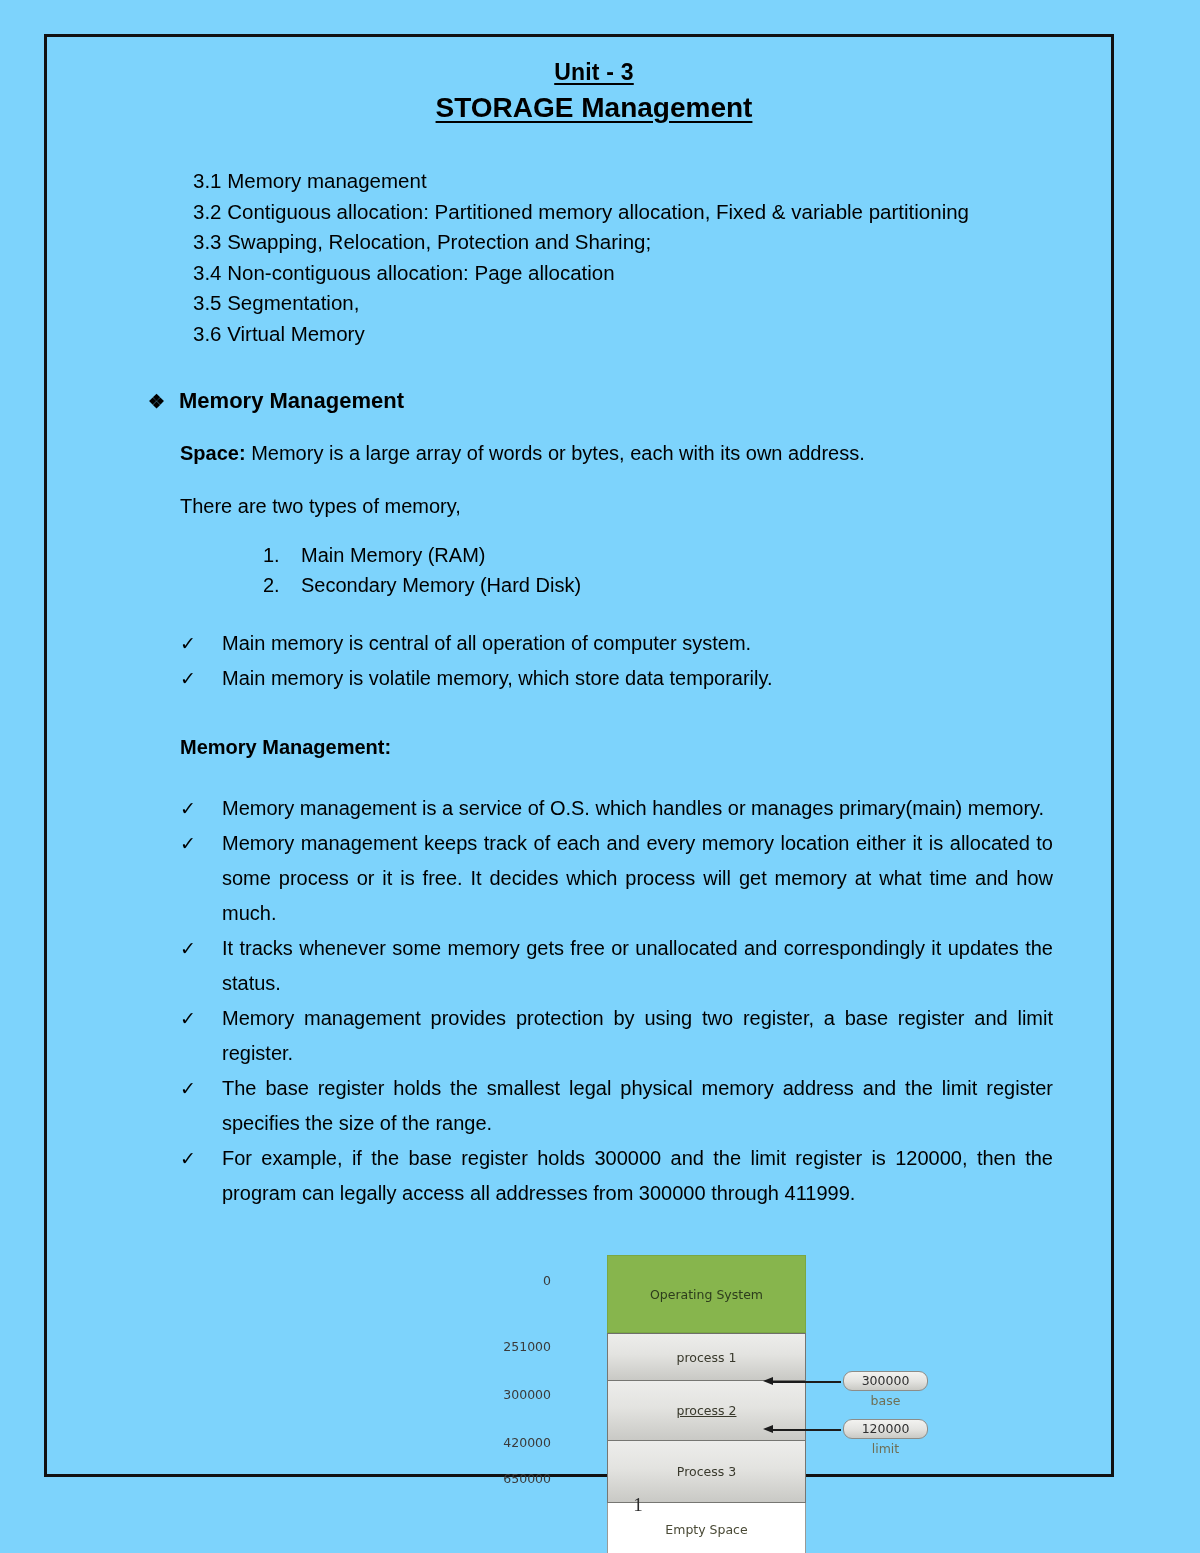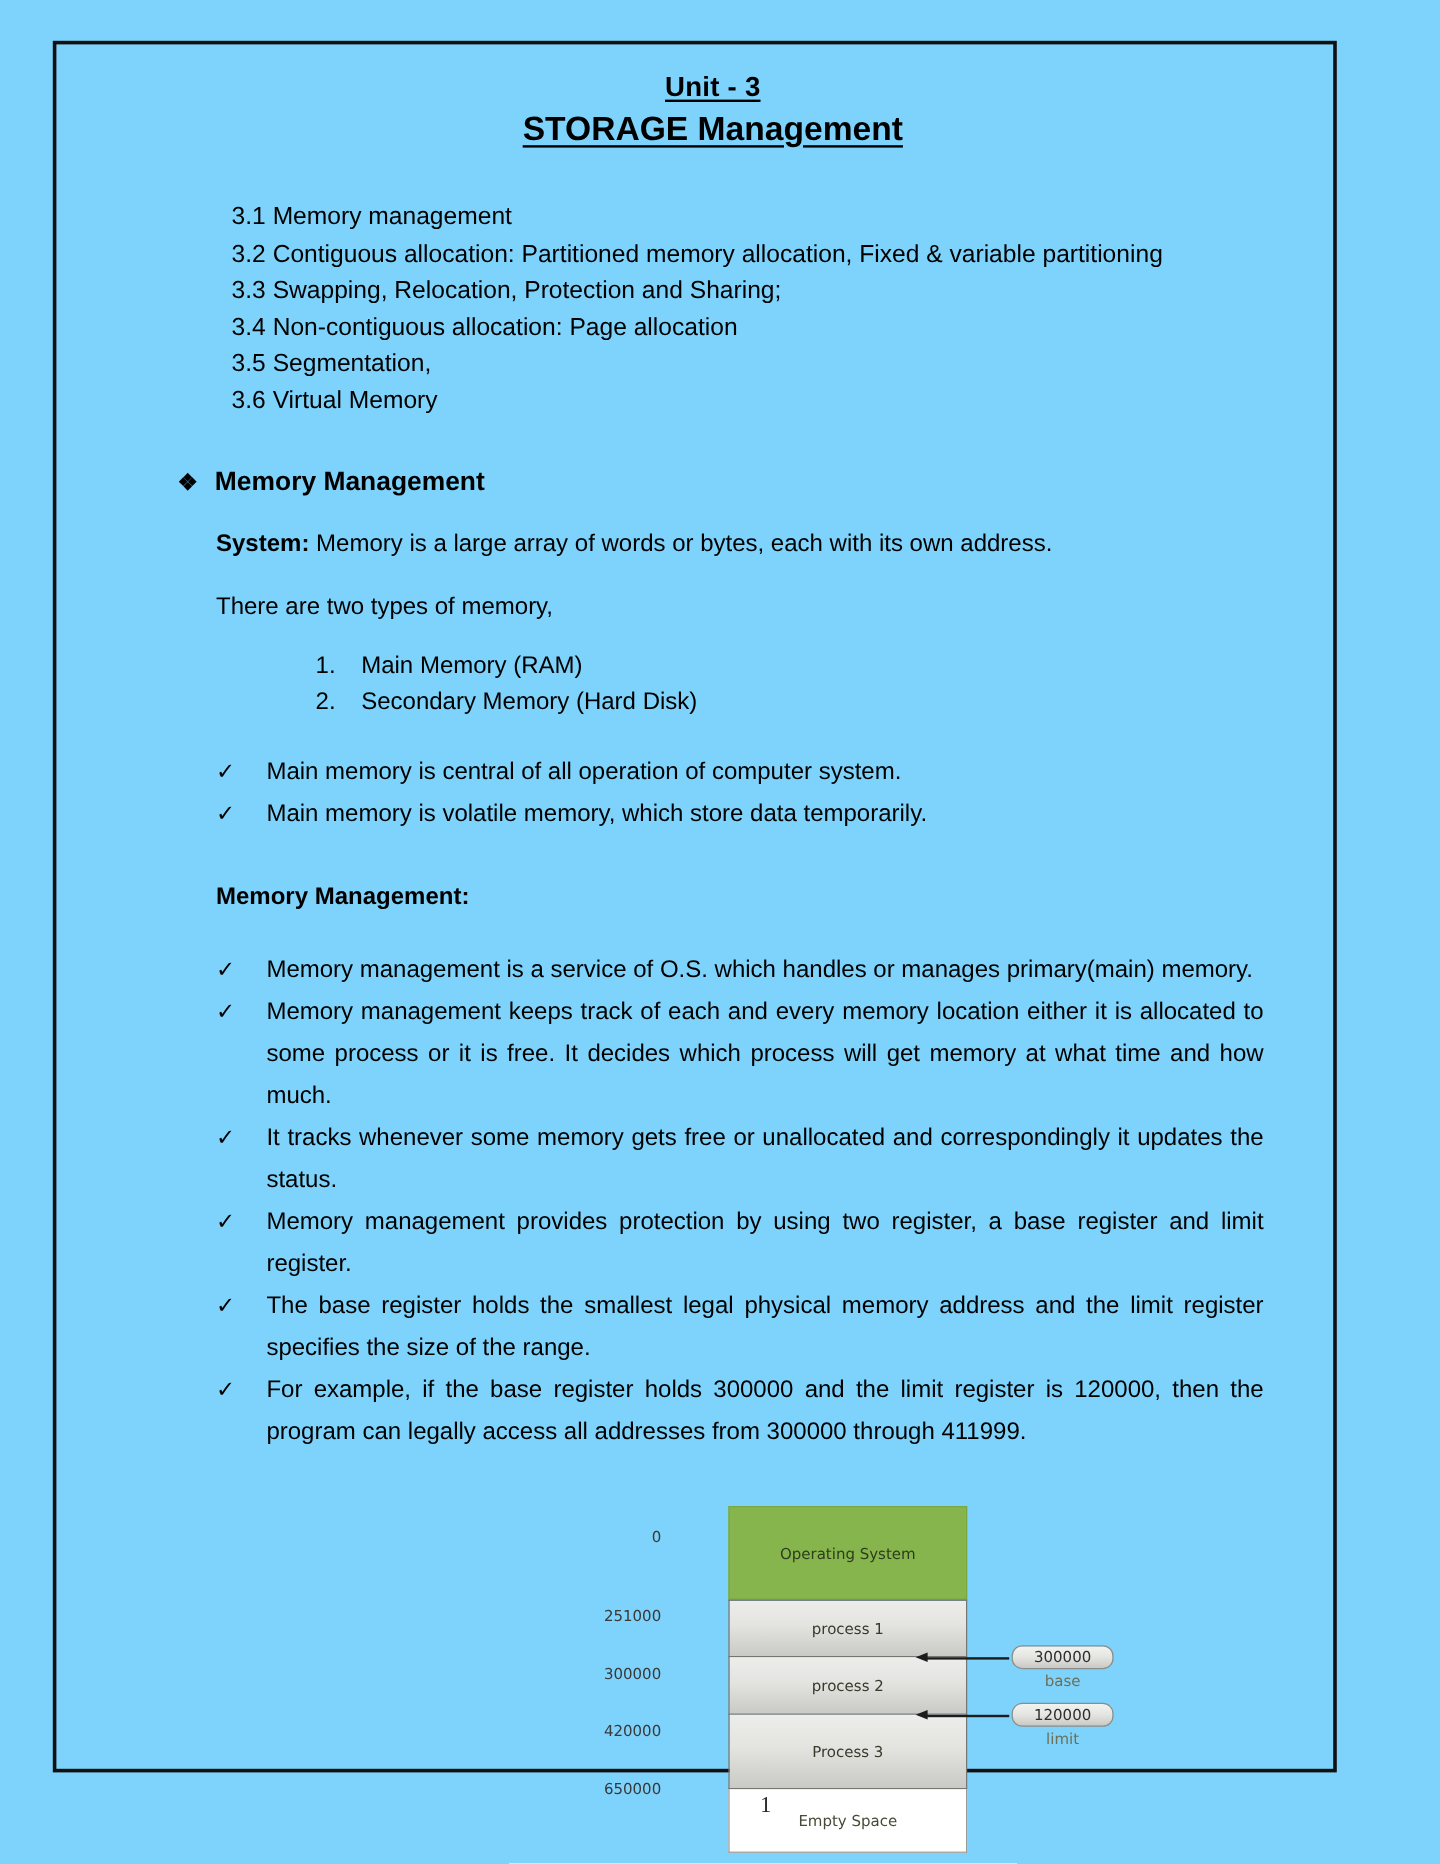--- a/index.html
+++ b/index.html
@@ -196,21 +196,21 @@
     color: #2d3d1c;
   }
   .mem-block.proc {
     height: 48px;
     background: linear-gradient(to bottom, #ededeb 0%, #e3e3e0 45%, #c9c9c5 100%);
     border: 1px solid #767672;
     border-top: 1px solid #6f6f6b;
     color: #39392c;
   }
   .mem-block.proc.p1 { height: 48px; }
-  .mem-block.proc.p2 { height: 48px; border-top: none; }
+  .mem-block.proc.p2 { height: 60px; border-top: none; text-decoration: underline; }
   .mem-block.proc.p3 { height: 62px; border-top: none; }
   .mem-block.empty {
     height: 53px;
     background: #ffffff;
     border: 1px solid #9a9a96;
     border-top: none;
     color: #4a4a36;
   }
 
   
@@ -296,21 +296,21 @@
       <li>3.4 Non-contiguous allocation: Page allocation</li>
       <li>3.5 Segmentation,</li>
       <li>3.6 Virtual Memory</li>
     </ul>
 
     <div class="section-heading">
       <span class="diamond-bullet">❖</span>
       <span>Memory Management</span>
     </div>
 
-    <p class="para"><b>System:</b><span> Memory is a large array of words or bytes, each with its own address.</span></p>
+    <p class="para"><b>Space:</b><span> Memory is a large array of words or bytes, each with its own address.</span></p>
 
     <p class="para">There are two types of memory,</p>
 
     <ol class="num-list">
       <li>
         <span class="num">1.</span>
         <span>Main Memory (RAM)</span>
       </li>
       <li>
         <span class="num">2.</span>
@@ -358,21 +358,21 @@
       </li>
     </ul>
 
     <div class="diagram">
 
       <div class="addr-col">
         <div class="addr-label" style="top:26px;">0</div>
         <div class="addr-label" style="top:92px;">251000</div>
         <div class="addr-label" style="top:140px;">300000</div>
         <div class="addr-label" style="top:188px;">420000</div>
-        <div class="addr-label" style="top:236px;">650000</div>
+        <div class="addr-label" style="top:224px;">650000</div>
         <div class="addr-label" style="top:304px;">1280000</div>
       </div>
 
       <div class="mem-stack">
         <div class="mem-block os">Operating System</div>
         <div class="mem-block proc p1">process 1</div>
         <div class="mem-block proc p2">process 2</div>
         <div class="mem-block proc p3">Process 3</div>
         <div class="mem-block empty">Empty Space</div>
       </div>

